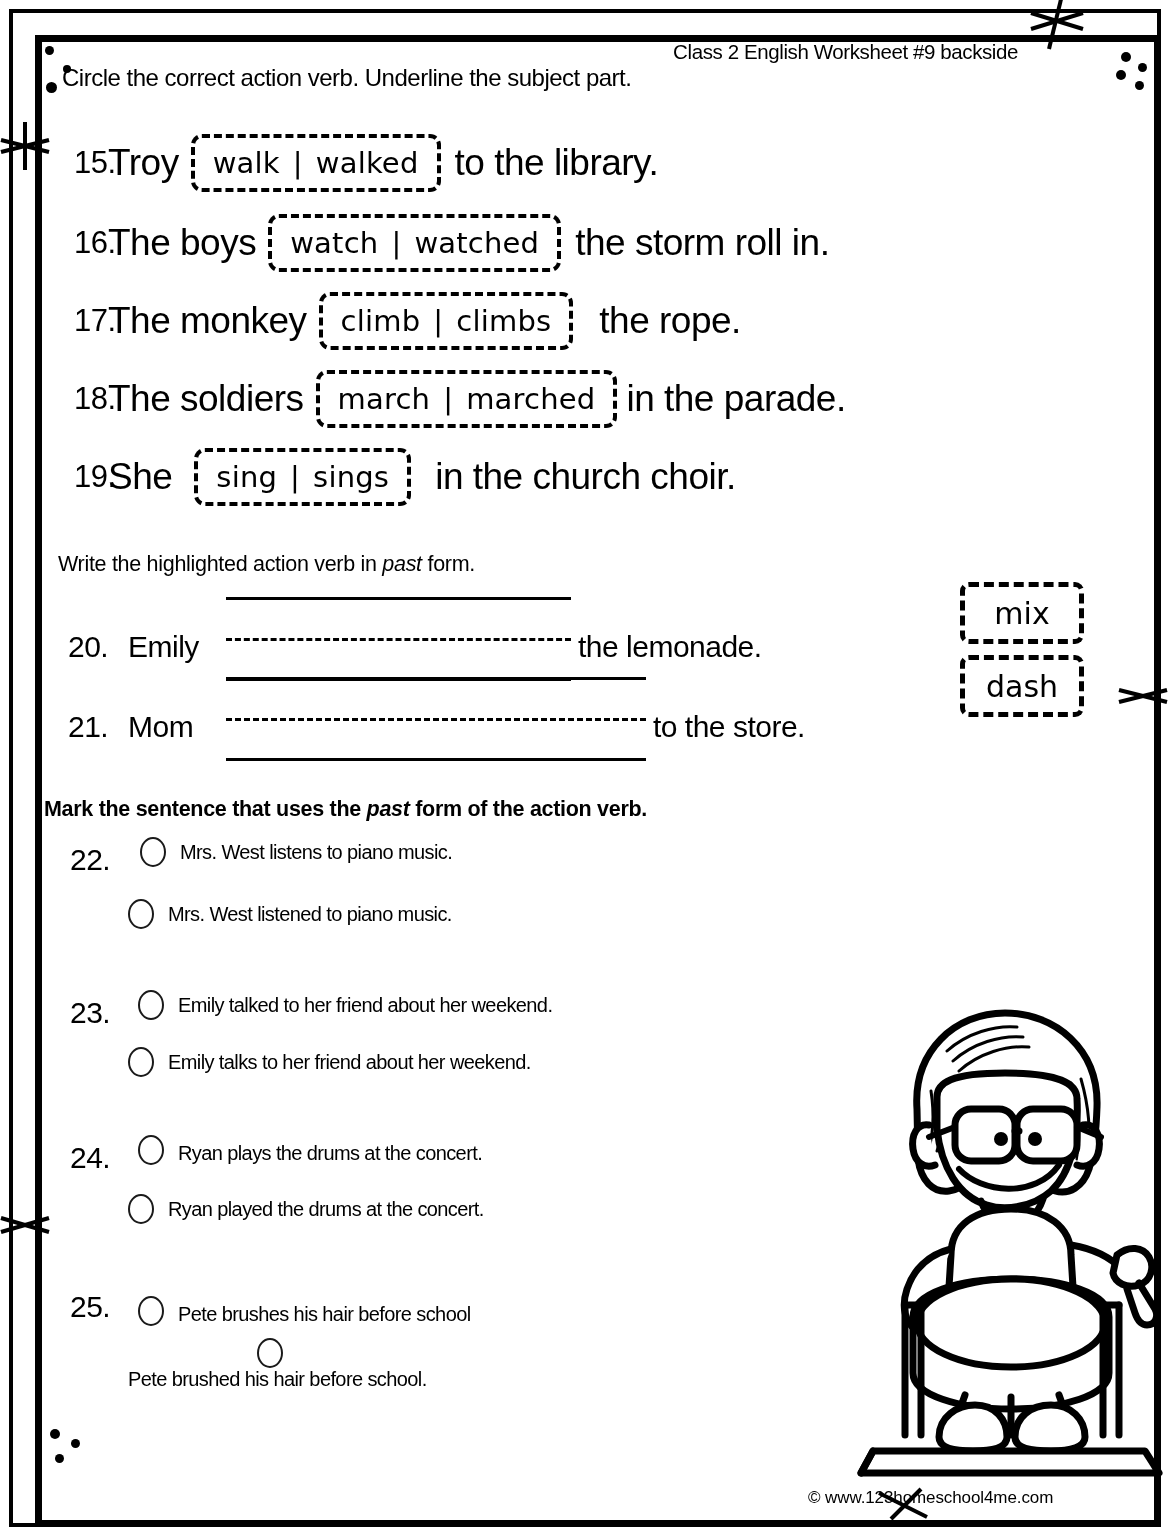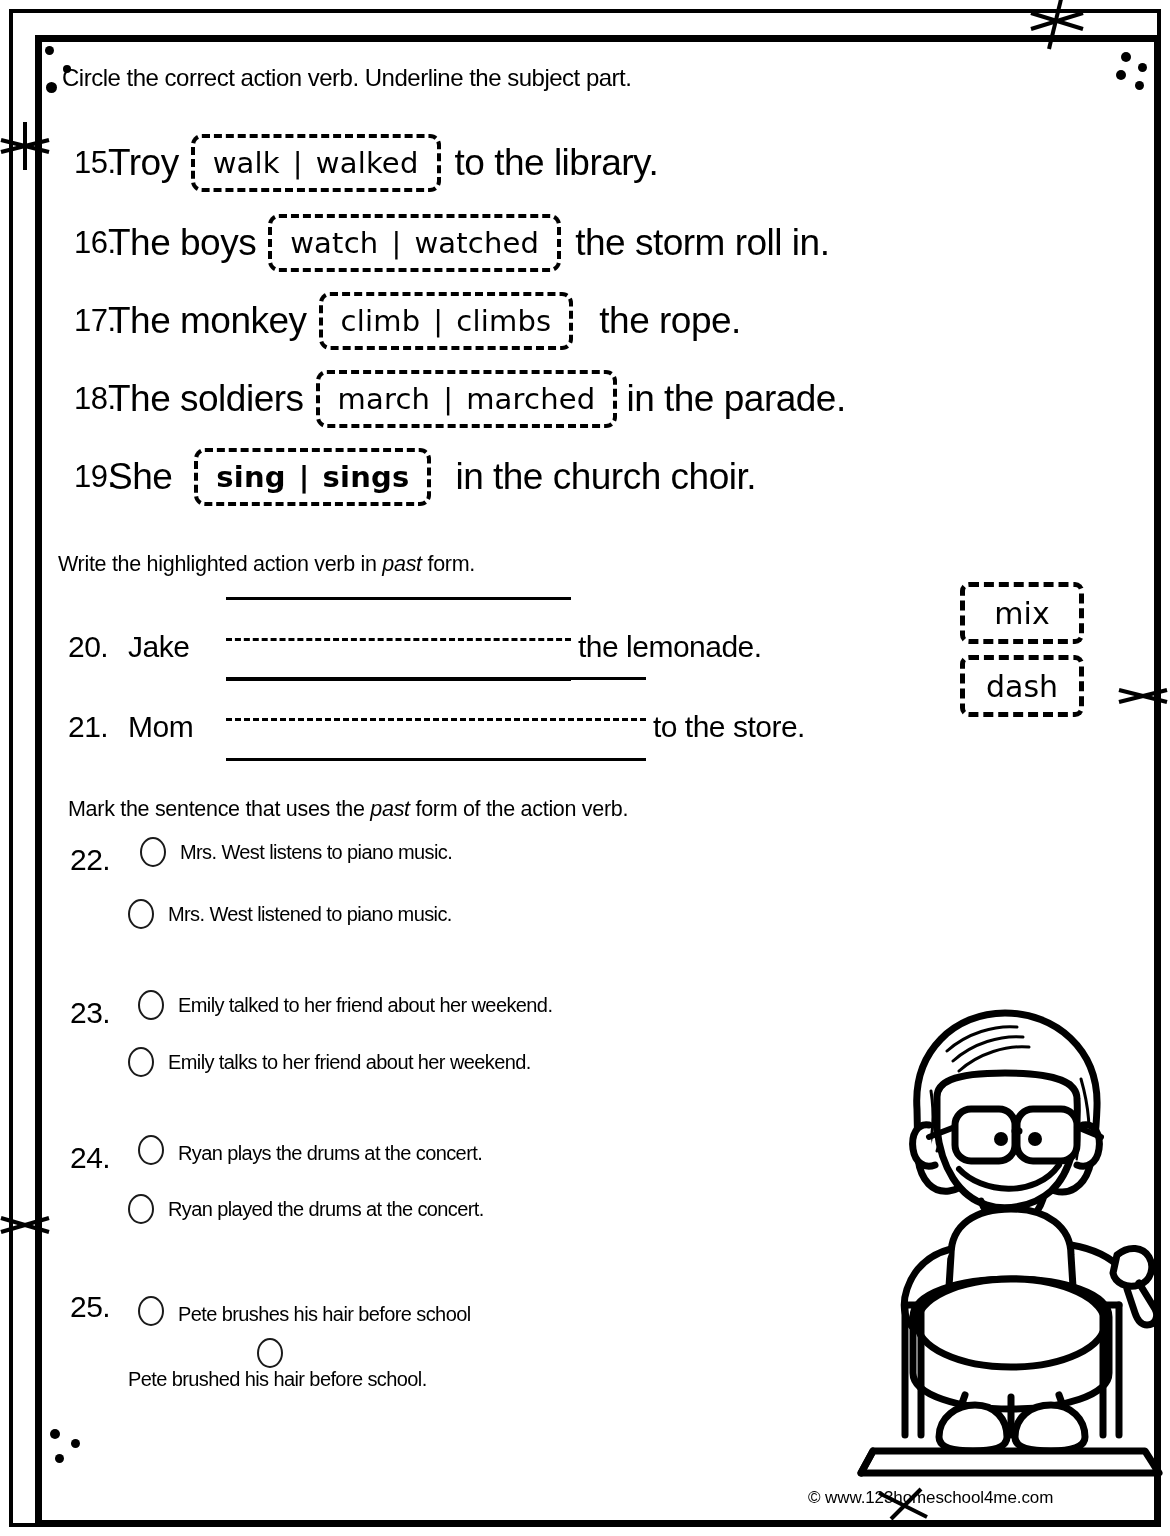--- a/index.html
+++ b/index.html
@@ -127,25 +127,26 @@
   #instruction-2 {
     position: absolute;
     left: 18px;
     top: 520px;
     font-size: 21.5px;
     white-space: nowrap;
     letter-spacing: -0.3px;
   }
   #instruction-3 {
     position: absolute;
-    left: 28px;
+    left: 4px;
     top: 765px;
     font-size: 21.5px;
     white-space: nowrap;
     letter-spacing: -0.3px;
+    font-weight: bold;
   }
   .ital { font-style: italic; }
 
   .writerow { position: absolute; left: 0; white-space: nowrap; }
   .write-label {
     position: absolute;
     font-size: 30px;
     letter-spacing: -0.5px;
   }
   .practice-lines {
@@ -274,20 +275,21 @@
   </svg>
 
   <svg class="cross-mark" style="left:860px; top:1470px;" width="62" height="46" viewBox="0 0 62 46">
     <path d="M6 10 L54 34" stroke="#000" stroke-width="4" fill="none"></path>
     <path d="M18 36 L48 6" stroke="#000" stroke-width="4" fill="none"></path>
   </svg>
 </div>
 
 <div id="content">
 
+  <div id="worksheet-title" class="hand">Class 2 English Worksheet #9 backside</div>
 
   <div id="instruction-1" class="hand">Circle the correct action verb. Underline the subject part.</div>
 
   <div class="qrow" style="top:100px;">
     <span class="qnum hand">15.</span>
     <span class="qtext hand pre-gap">Troy</span>
     <span class="choice-box">
       <span>walk</span>
       <span class="choice-sep">|</span>
       <span>walked</span>
@@ -324,33 +326,33 @@
       <span>march</span>
       <span class="choice-sep">|</span>
       <span>marched</span>
     </span>
     <span class="qtext hand" style="margin-left:9px;">in the parade.</span>
   </div>
 
   <div class="qrow" style="top:414px;">
     <span class="qnum hand">19.</span>
     <span class="qtext hand pre-gap">She</span>
-    <span class="choice-box" style="margin-left:10px;font-weight:bold;">
+    <span class="choice-box" style="margin-left:10px;">
       <span>sing</span>
       <span class="choice-sep">|</span>
       <span>sings</span>
     </span>
     <span class="qtext hand post-gap" style="margin-left:24px;">in the church choir.</span>
   </div>
 
   <div id="instruction-2" class="hand"><span>Write the highlighted action verb in </span><span class="ital">past</span><span> form.</span></div>
 
   <div class="writerow" style="top:598px;">
     <span class="write-label hand" style="left:28px; top:0;">20.</span>
-    <span class="write-label hand" style="left:88px; top:0;">Jake</span>
+    <span class="write-label hand" style="left:88px; top:0;">Emily</span>
     <div class="practice-lines" style="left:186px; top:-33px; width:345px;">
       <div class="pl-top"></div>
       <div class="pl-mid"></div>
       <div class="pl-bottom"></div>
     </div>
     <span class="write-tail hand" style="left:538px; top:0;">the lemonade.</span>
   </div>
 
   <div class="writerow" style="top:678px;">
     <span class="write-label hand" style="left:28px; top:0;">21.</span>

